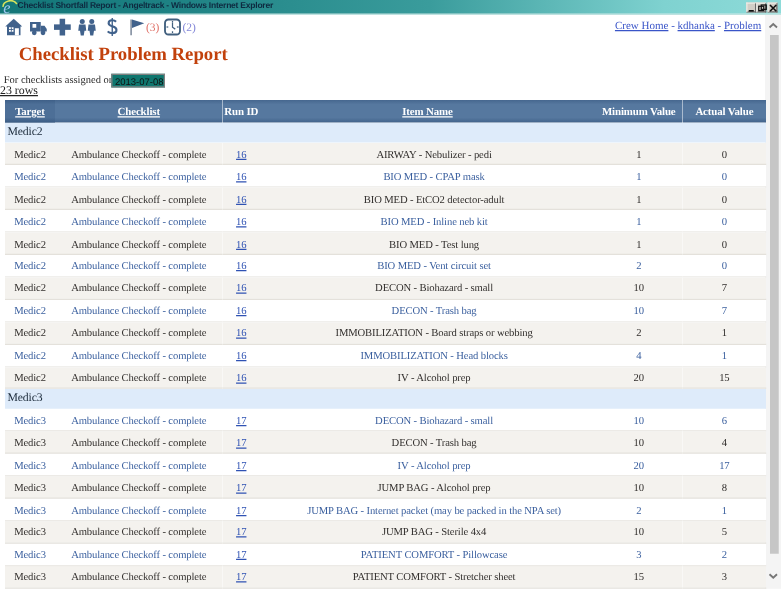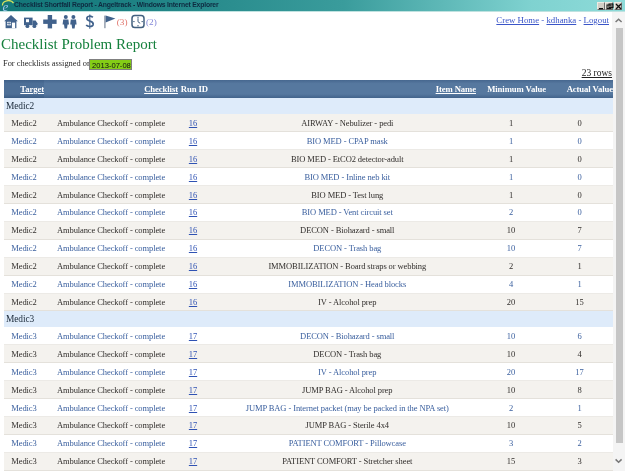--- a/index.html
+++ b/index.html
@@ -19,32 +19,32 @@
     border-right:1px solid #6a6a6a; border-bottom:1px solid #6a6a6a; }
   .wbtn svg { position:absolute; left:0; top:0; }
 
   
   #sbtrack { position:absolute; left:612px; top:12px; width:13px; height:459px; background:#f4f4f4; }
   #sbthumb { position:absolute; left:616px; top:28px; width:7px; height:415px; background:#c6c6c6; }
   #toplinks { position:absolute; right:16px; top:15px; font-size:8.8px; color:#3a55c8; white-space:nowrap; }
   #toplinks a { color:#3a55c8; text-decoration:underline; }
   #toplinks b { font-weight:normal; }
 
-  h1 { position:absolute; left:1px; top:36px; font-size:15px; font-weight:normal; color:#15803d; }
+  h1 { position:absolute; left:15px; top:36px; font-size:15px; font-weight:bold; color:#c2410c; }
   #assign { position:absolute; left:3px; top:58.5px; font-size:8.4px; color:#2a2a2a; }
   #datebox { position:absolute; left:89px; top:59px; width:43px; height:11px;
-    border:1px solid #808080; background:#84cc16; white-space:nowrap; overflow:hidden;
+    border:1px solid #808080; background:#0f766e; white-space:nowrap; overflow:hidden;
     font-family:"Liberation Sans",sans-serif; font-size:7.6px; line-height:9px; color:#111; padding:1px 0 0 2px; }
-  #rowcount { position:absolute; left:0px; top:68px; width:612px; text-align:right; font-size:9.5px; color:#222;text-decoration:underline; }
+  #rowcount { position:absolute; left:0px; top:68px; width:612px; text-align:left; font-size:9.5px; color:#222;text-decoration:underline; }
 
   
   table { position:absolute; left:4px; top:80px; width:609px; border-collapse:collapse; table-layout:fixed; }
   th, td { letter-spacing:-0.1px; font-size:8.5px; font-weight:normal; overflow:hidden; white-space:nowrap; padding:0; }
   tr.hdr { height:18px; background:linear-gradient(#46678f 0%, #56789f 20%, #56789f 78%, #42638b 100%); }
-  tr.hdr th { color:#fff; font-weight:bold; font-size:8.7px; text-align:right; }
+  tr.hdr th { color:#fff; font-weight:bold; font-size:8.7px; text-align:center; }
   tr.hdr th.sorted { background:linear-gradient(#3f6088 0%, #4d6f97 20%, #4d6f97 78%, #3b5c84 100%); }
   tr.hdr th u { text-decoration:underline; }
   tr.grp { height:16px; background:#deebfa; }
   tr.grp td { color:#1b2a3a; font-size:9.4px; padding-left:2px; }
   tr.r { height:17.91px; }
   tr.ra { background:#f4f2ee; }
   tr.ra td { color:#322f2d; border-bottom:1px solid #e4e1db; }
   tr.rb { background:#ffffff; }
   tr.rb td { color:#3a5f9e; border-bottom:1px solid #eceae6; }
   td.c { text-align:center; }
@@ -131,21 +131,21 @@
     <g fill="#42607f">
         <rect x="137.5" y="3.8" width="1" height="1.4"></rect>
         <rect x="137.5" y="12" width="1" height="1.4"></rect>
         <rect x="133.2" y="8.1" width="1.4" height="1"></rect>
         <rect x="141.5" y="8.1" width="1.4" height="1"></rect>
       </g>
     <path d="M138,5.4 v3.4 l2.2,1.5" stroke="#42607f" stroke-width="1" fill="none"></path>
     <text x="146" y="11.5" font-family="Liberation Serif" font-size="9.2" fill="#8387d8">(2)</text>
   </svg>
 
-  <div id="toplinks"><a>Crew Home</a> - <a><b>kdhanka</b></a> - <a>Logout</a></div>
+  <div id="toplinks"><a>Crew Home</a> - <a><b>kdhanka</b></a> - <a>Problem</a></div>
 
   <h1>Checklist Problem Report</h1>
   <div id="assign">For checklists assigned on</div>
   <div id="datebox">2013-07-08</div>
   <div id="rowcount">23 rows</div>
 
   <table>
     <colgroup>
       <col style="width:40px">
         <col style="width:134px">

